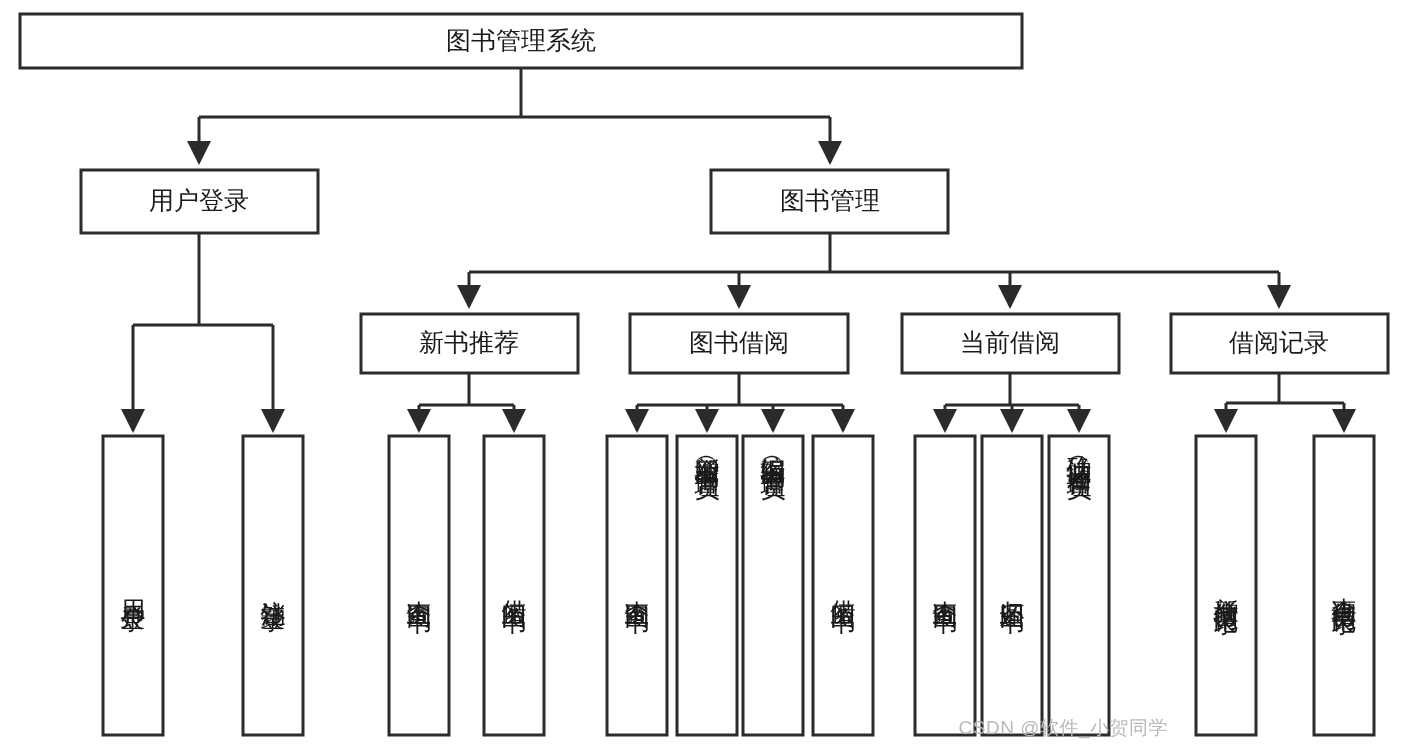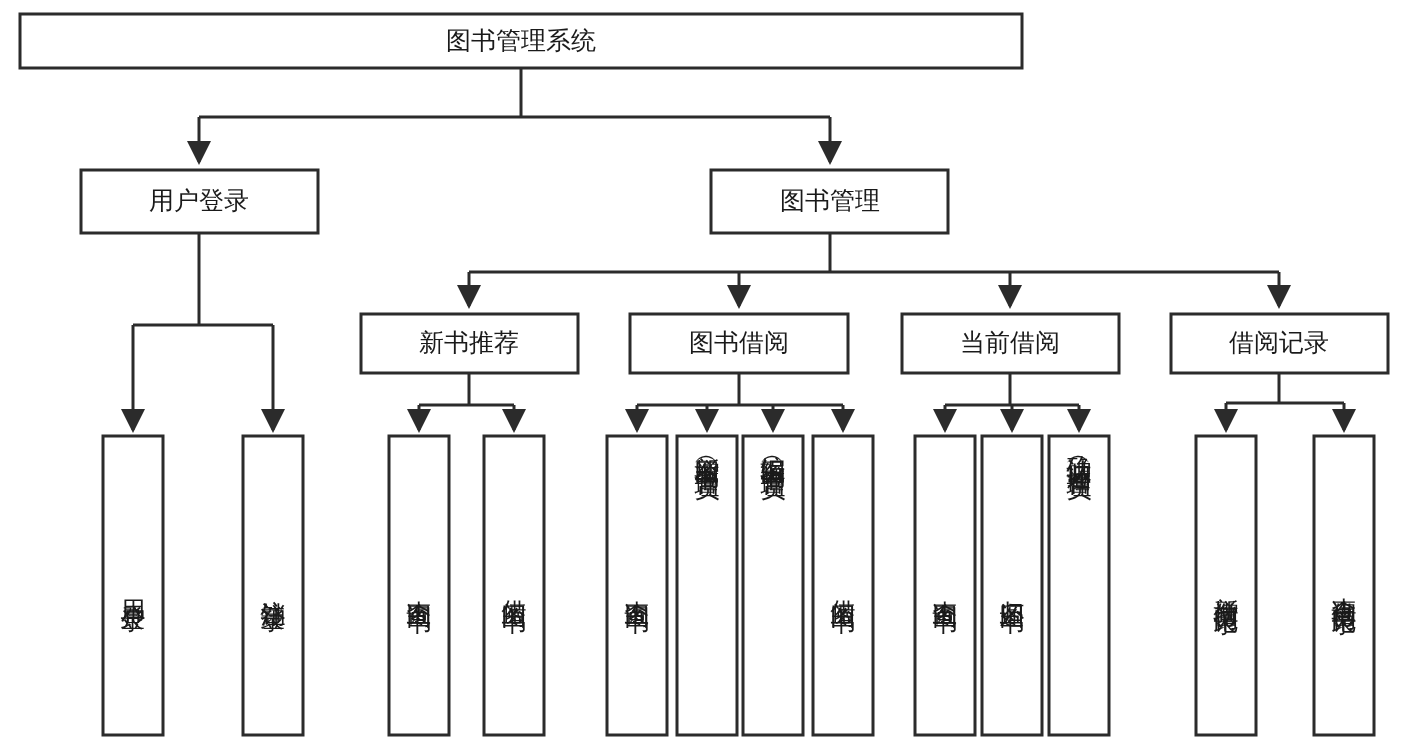--- a/index.html
+++ b/index.html
@@ -225,13 +225,14 @@
     <span class="leaf-label">确认归还（管理员）</span>
   </div>
 
   <div class="leaf-label-wrap" style="left:1196px; top:436px; width:60px; height:299px;">
     <span class="leaf-label">新增借阅记录</span>
   </div>
   <div class="leaf-label-wrap" style="left:1314px; top:436px; width:60px; height:299px;">
     <span class="leaf-label">查询借阅记录</span>
   </div>
 
+  <div class="watermark">CSDN @软件_小贺同学</div>
 </div>
 
 </body></html>

